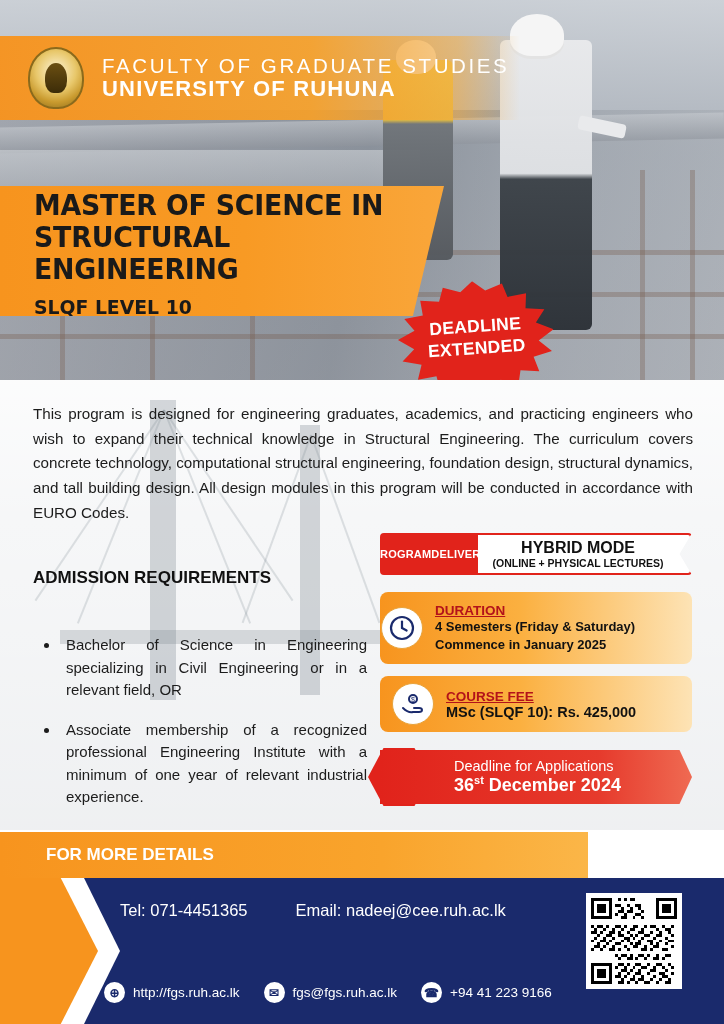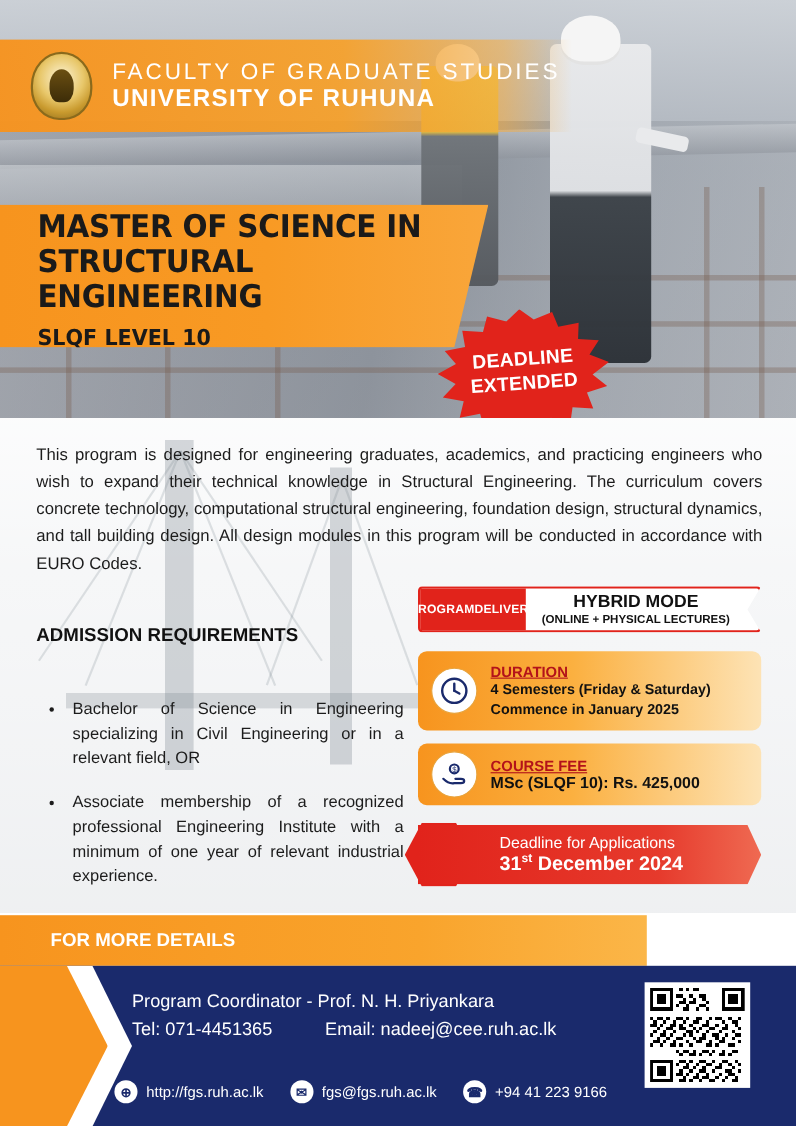--- a/index.html
+++ b/index.html
@@ -159,21 +159,21 @@
     display:flex; flex-direction:row; align-items:center; justify-content:center;
     font-size:11px; font-weight:700; line-height:1.15; letter-spacing:.2px;
   }
   .cd-right { flex:1; text-align:center; padding-right:12px; }
   .cd-right .big { font-size:16px; font-weight:700; color:#111; }
   .cd-right .small { font-size:10.5px; font-weight:700; color:#111; }
 
   .card-dur {
     position:absolute; left:380px; top:592px; width:312px; height:72px;
     background:linear-gradient(90deg,#f7941e 0%,#fbb040 45%,#fde3b5 100%);
-    border-radius:8px; display:flex; align-items:center; padding-left:12px;
+    border-radius:8px; display:flex; align-items:center; padding-left:1px;
   }
   .card-fee {
     position:absolute; left:380px; top:676px; width:312px; height:56px;
     background:linear-gradient(90deg,#f7941e 0%,#fbb040 45%,#fde3b5 100%);
     border-radius:8px; display:flex; align-items:center; padding-left:12px;
   }
   .circ-icon {
     width:42px; height:42px; border-radius:50%; background:#ffffff;
     display:flex; align-items:center; justify-content:center; flex:0 0 auto;
     margin-right:12px; border:1px solid #e8a33c;
@@ -358,31 +358,30 @@
       <line x1="11" y1="3" x2="11" y2="8" stroke="#ffffff" stroke-width="2" stroke-linecap="round"></line>
       <line x1="21" y1="3" x2="21" y2="8" stroke="#ffffff" stroke-width="2" stroke-linecap="round"></line>
       <circle cx="20" cy="20" r="6" fill="#e1231b" stroke="#ffffff" stroke-width="2"></circle>
       <line x1="20" y1="20" x2="20" y2="17" stroke="#ffffff" stroke-width="1.6" stroke-linecap="round"></line>
       <line x1="20" y1="20" x2="22.4" y2="21.4" stroke="#ffffff" stroke-width="1.6" stroke-linecap="round"></line>
     </svg>
   </div>
   <div class="card-deadline">
     <div>
       <div class="dl1">Deadline for Applications</div>
-      <div class="dl2"><span>31</span><sup style="font-size:11px">st</sup><span> December 2024</span></div>
+      <div class="dl2"><span>36</span><sup style="font-size:11px">st</sup><span> December 2024</span></div>
     </div>
   </div>
 
   <div class="more-bar">
     <div class="txt">FOR MORE DETAILS</div>
   </div>
 
   <div class="footer">
     <div class="coord">
-      <div>Program Coordinator - Prof. N. H. Priyankara</div>
       <div style="display:flex; gap:48px;align-items:center;">
         <span>Tel: 071-4451365</span>
         <span>Email: nadeej@cee.ruh.ac.lk</span>
       </div>
     </div>
 
     <div class="contact-row">
       <div class="cpill">
         <span class="cicon">⊕</span>
         <span>http://fgs.ruh.ac.lk</span>

